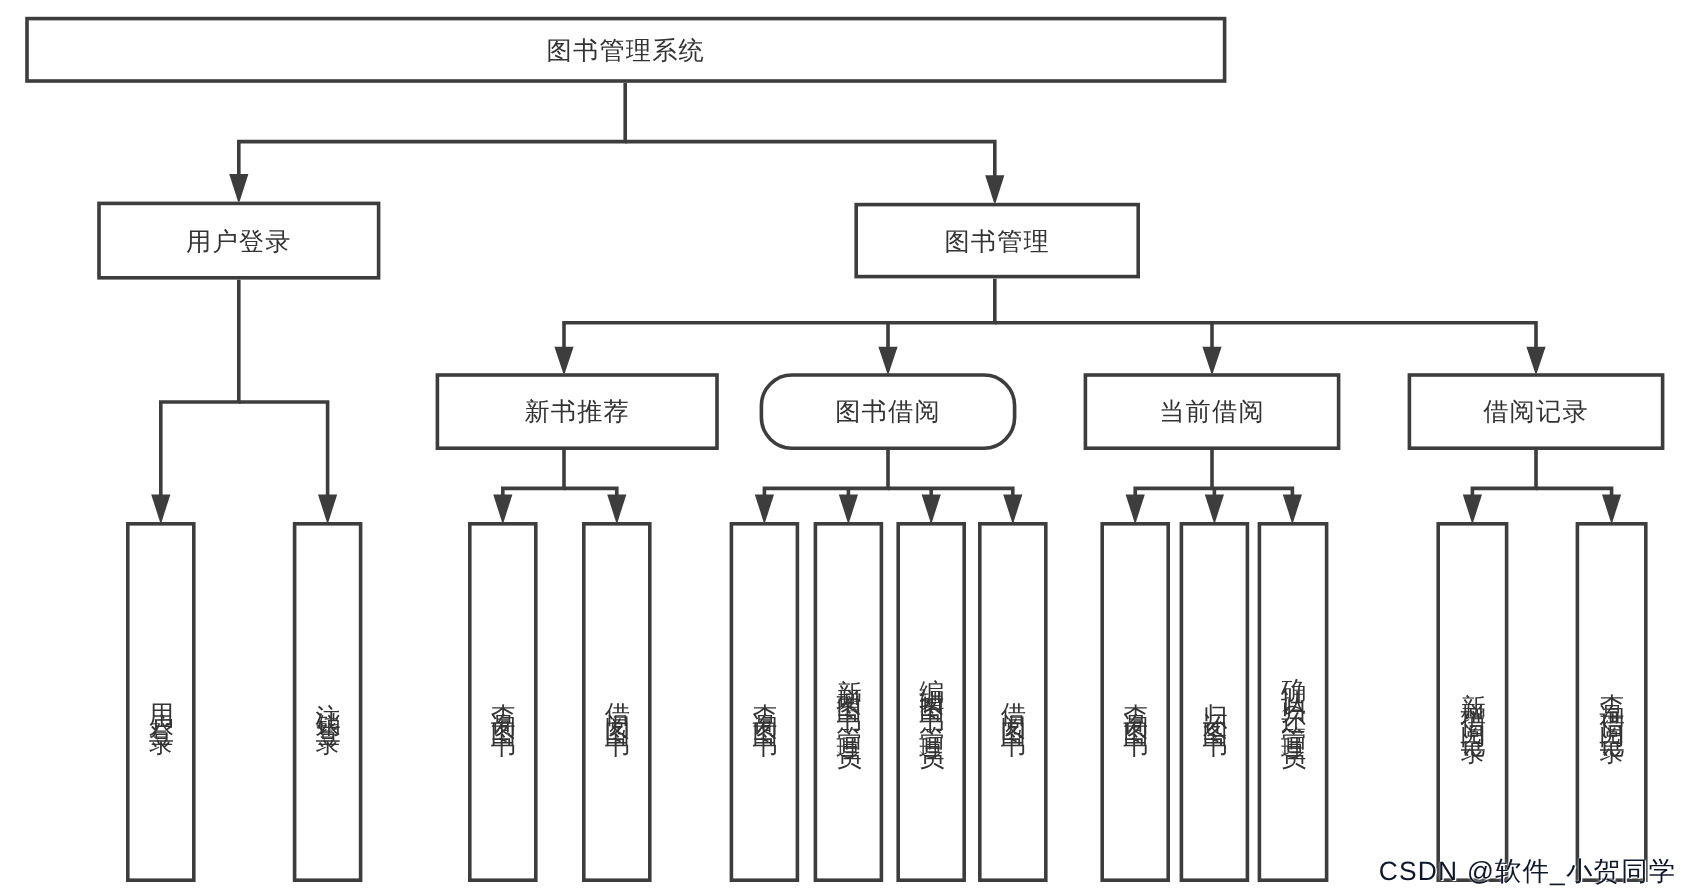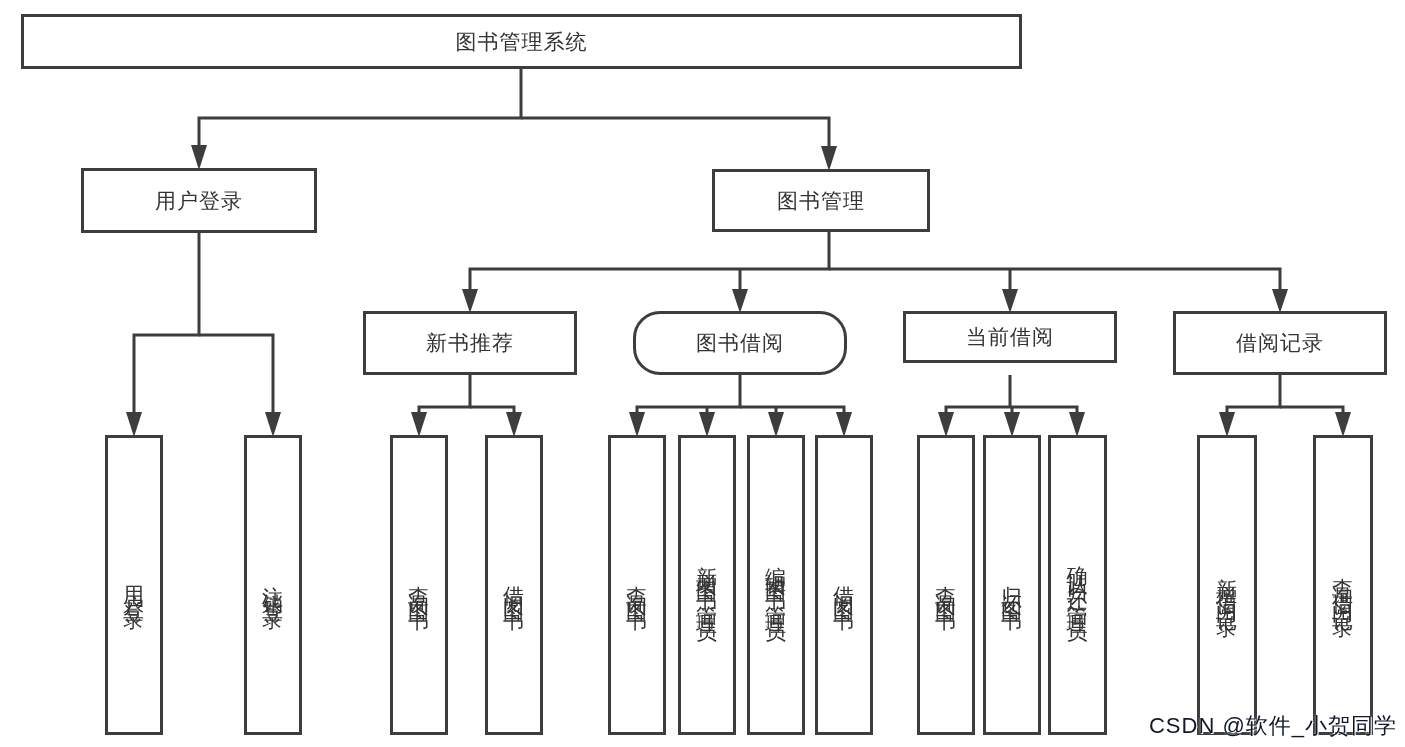--- a/index.html
+++ b/index.html
@@ -29,24 +29,24 @@
     text-orientation: mixed;
     font-size: 21px;
     line-height: 1;
     letter-spacing: 8px;
     color: #333333;
     white-space: nowrap;
   }
   
   .n-root            { left: 21px;   top: 14px;  width: 1001px; height: 55px; }
   .n-user-login      { left: 81px;   top: 168px; width: 236px;  height: 65px; }
-  .n-book-mgmt       { left: 712px;  top: 169px; width: 218px;  height: 63px; }
-  .n-new-book-rec    { left: 363px;  top: 311px; width: 214px;  height: 64px; }
+  .n-book-mgmt       { left: 712px;  top: 169px; width: 238px;  height: 63px; }
+  .n-new-book-rec    { left: 363px;  top: 311px; width: 236px;  height: 64px; }
   .n-book-borrow     { left: 633px;  top: 311px; width: 214px;  height: 64px; border-radius: 27px; }
-  .n-current-borrow  { left: 903px;  top: 311px; width: 214px;  height: 52px; }
+  .n-current-borrow  { left: 903px;  top: 311px; width: 214px;  height: 64px; }
   .n-borrow-records  { left: 1173px; top: 311px; width: 214px;  height: 64px; }
   .leaf              { top: 435px; height: 300px; }
   .n-leaf-user-login { left: 105px;  width: 58px; }
   .n-leaf-logout     { left: 244px;  width: 58px; }
   .n-leaf-rec-query  { left: 390px;  width: 58px; }
   .n-leaf-rec-borrow { left: 485px;  width: 58px; }
   .n-leaf-bb-query   { left: 608px;  width: 58px; }
   .n-leaf-bb-add     { left: 678px;  width: 58px; }
   .n-leaf-bb-edit    { left: 747px;  width: 58px; }
   .n-leaf-bb-borrow  { left: 815px;  width: 58px; }

